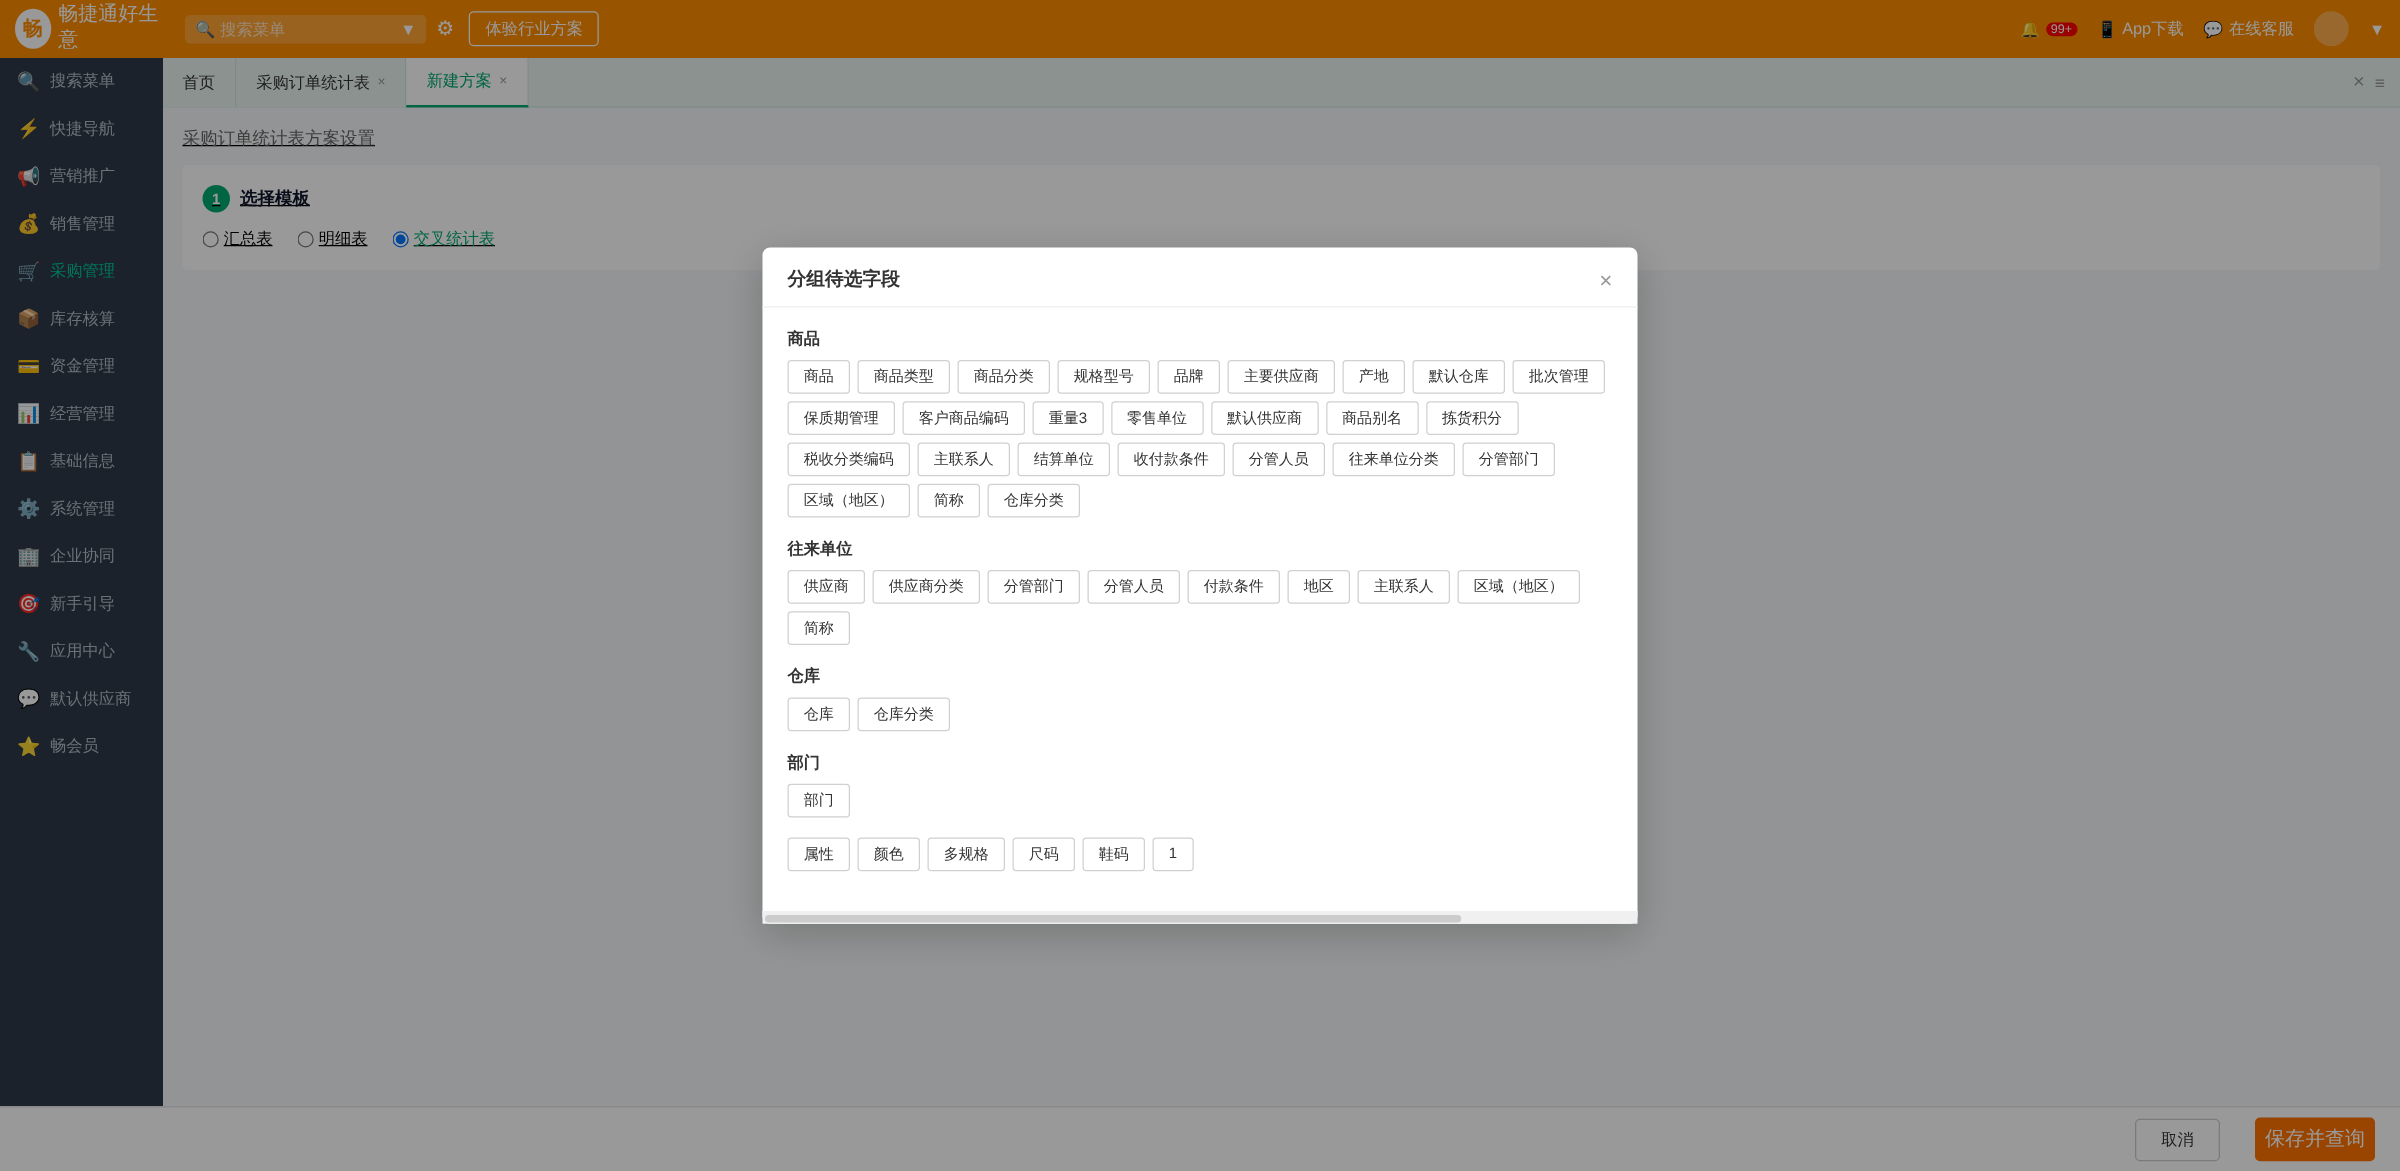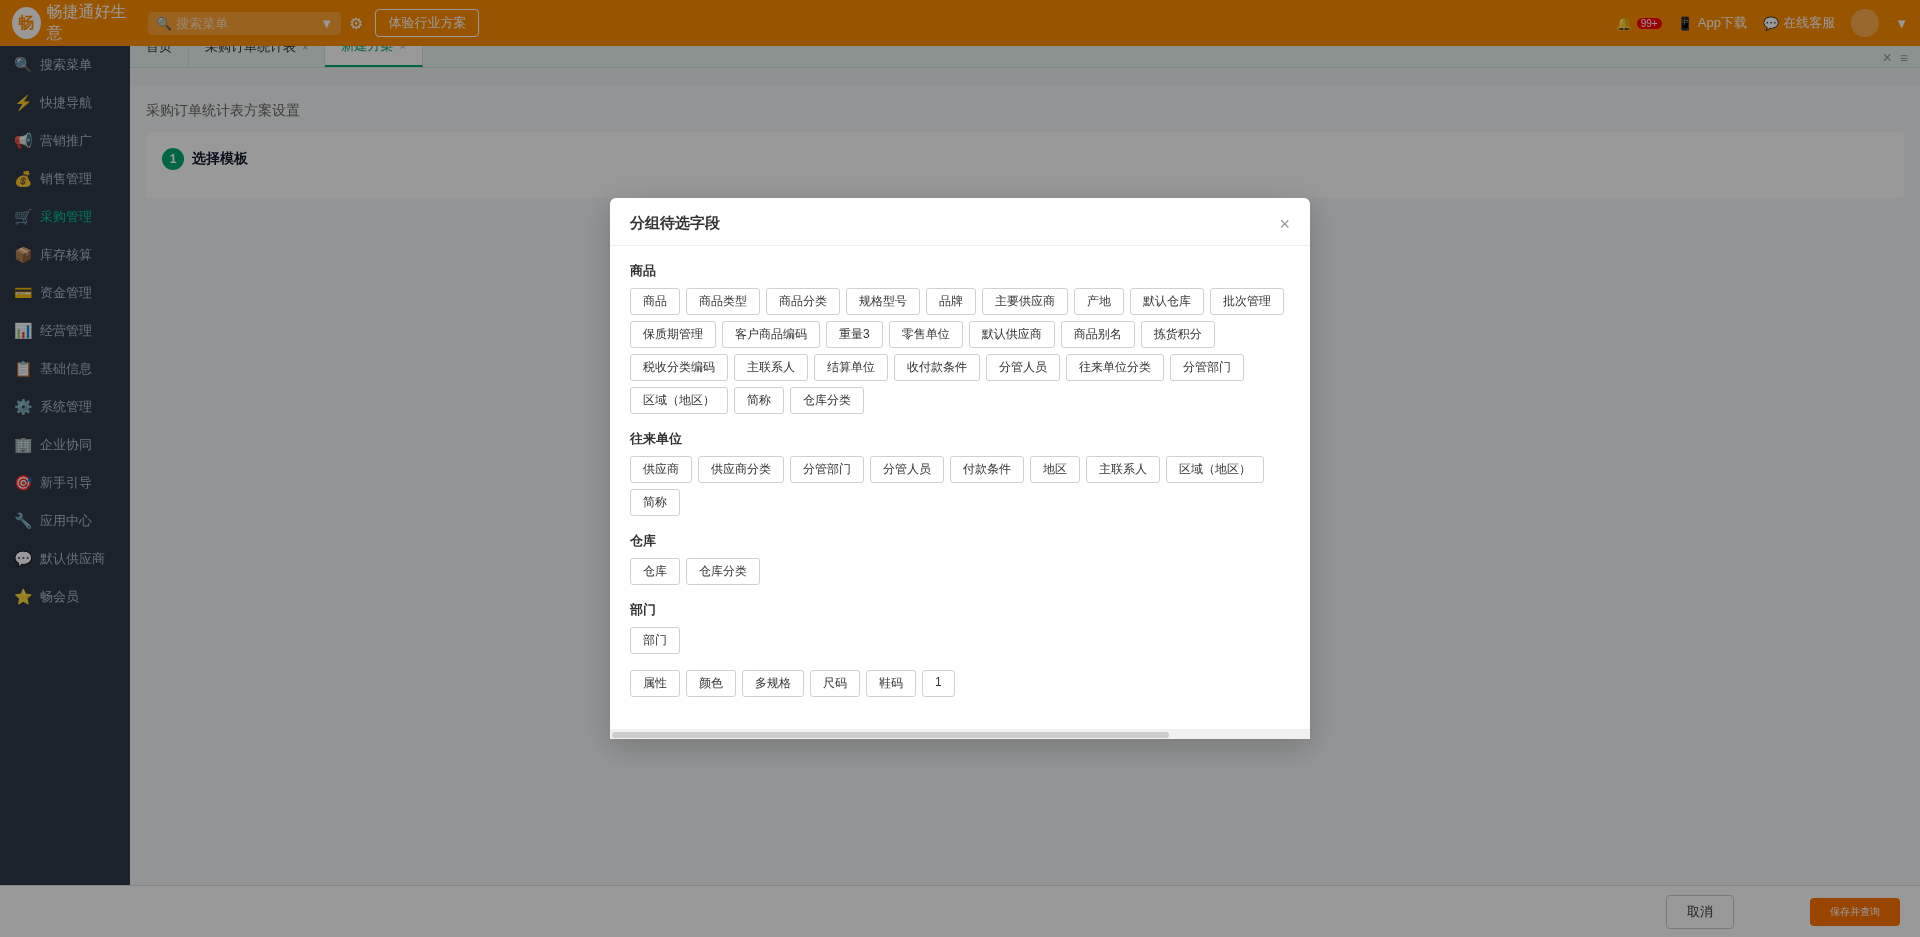--- a/index.html
+++ b/index.html
@@ -92,24 +92,24 @@
       height: 28px;
       background: rgba(255,255,255,0.3);
       border-radius: 50%;
     }
 
     
     .tab-bar {
       height: 40px;
       background: #e8f4f0;
       display: flex;
-      align-items: flex-end;
+      align-items: center;
       padding: 0 0 0 0;
       position: fixed;
-      top: 28px;
+      top: 46px;
       left: 130px;
       right: 0;
       z-index: 99;
       border-bottom: 1px solid #d0e8df;
     }
     .tab {
       height: 40px;
       padding: 0 16px;
       display: flex;
       align-items: center;
@@ -173,20 +173,21 @@
     
     .main-content {
       position: fixed;
       top: 86px;
       left: 130px;
       right: 0;
       bottom: 0;
       background: #f5f7f8;
       overflow: auto;
       padding: 16px;
+      text-decoration: underline;
     }
     .page-title {
       font-size: 14px;
       color: #666;
       margin-bottom: 12px;
     }
     .config-section {
       background: white;
       border-radius: 4px;
       padding: 16px;
@@ -323,28 +324,27 @@
     .btn-cancel {
       padding: 7px 20px;
       border: 1px solid #ccc;
       border-radius: 4px;
       background: white;
       cursor: pointer;
       font-size: 13px;
       color: #333;
     }
     .btn-primary {
-      padding: 7px 20px;
+      padding: 7px 8px;
       border: none;
       border-radius: 4px;
       background: #ff7300;
       color: white;
       cursor: pointer;
-      font-size: 10px;
-      margin-left: 48px;
+      font-size: 16px;
     }
   </style>
 </head>
 <body>
 
 <div class="top-bar">
   <div class="logo-area">
     <div class="logo-icon">畅</div>
     <div class="logo-text">畅捷通好生意</div>
   </div>
@@ -457,20 +457,34 @@
     <span style="color:#999;font-size:14px;">≡</span>
   </div>
 </div>
 
 <div class="main-content">
   <div class="page-title">采购订单统计表方案设置</div>
   <div class="config-section">
     <div class="step-header">
       <div class="step-num">1</div>
       <span class="step-label">选择模板</span>
+    </div>
+    <div class="template-options">
+      <label class="radio-option">
+        <input type="radio" name="template" style=""> 
+          <span>汇总表</span>
+      </label>
+      <label class="radio-option">
+        <input type="radio" name="template" style=""> 
+          <span>明细表</span>
+      </label>
+      <label class="radio-option selected">
+        <input type="radio" name="template" checked="" style=""> 
+          <span style="color:#00a870;">交叉统计表</span>
+      </label>
     </div>
   </div>
 </div>
 
 <div class="dialog-overlay">
   <div class="dialog">
     <div class="dialog-header">
       <span class="dialog-title">分组待选字段</span>
       <span class="dialog-close">×</span>
     </div>

